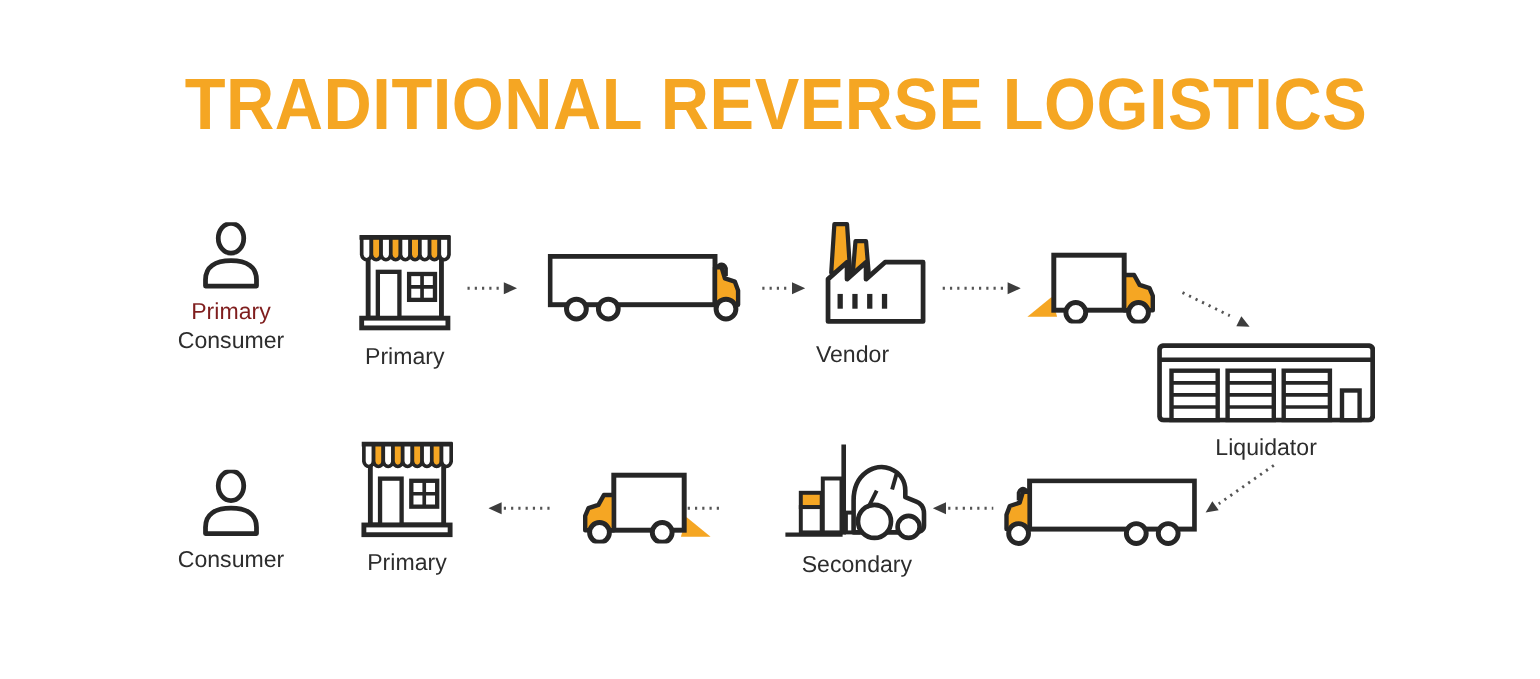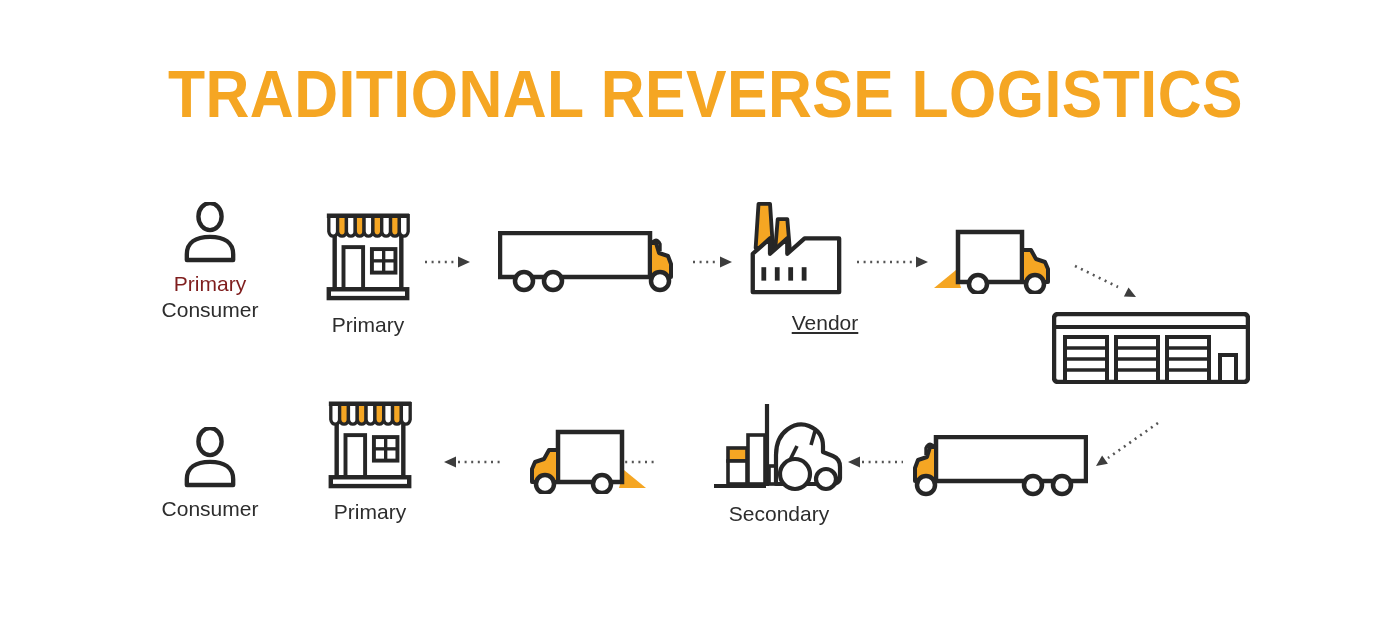--- a/index.html
+++ b/index.html
@@ -94,21 +94,21 @@
     <svg width="98" height="96" viewBox="0 0 100 100">
       <polygon points="12,4 24,4 27,50 9,50" fill="#F5A623" stroke="#262626" stroke-width="4" stroke-linejoin="round"></polygon>
       <polygon points="32,20 42,20 45,56 29,56" fill="#F5A623" stroke="#262626" stroke-width="4" stroke-linejoin="round"></polygon>
       <path d="M6 96 L6 56 L24 40 L24 56 L42 40 L42 56 L60 40 L96 40 L96 96 Z" fill="#fff" stroke="#262626" stroke-width="4.5" stroke-linejoin="round"></path>
       <rect x="15" y="70" width="5" height="14" fill="#262626"></rect>
       <rect x="29" y="70" width="5" height="14" fill="#262626"></rect>
       <rect x="43" y="70" width="5" height="14" fill="#262626"></rect>
       <rect x="57" y="70" width="5" height="14" fill="#262626"></rect>
     </svg>
   </div>
-  <div class="label" style="left:766px;top:310px;width:118px;text-decoration:underline;">Vendor</div>
+  <div class="label" style="left:716px;top:310px;width:118px;">Vendor</div>
 
   <div class="arrow" style="left:856px;top:255px;">
     <svg width="72" height="14" viewBox="0 0 72 14">
       <line x1="1" y1="7" x2="58" y2="7" stroke="#555" stroke-width="2.6" stroke-dasharray="2 4.6"></line>
       <polygon points="60,1.5 72,7 60,12.5" fill="#3d3d3d"></polygon>
     </svg>
   </div>
 
   <div class="node" style="left:932px;top:228px;">
     <svg width="128" height="66" viewBox="0 0 128 66">
@@ -143,20 +143,21 @@
           <line x1="13" y1="58" x2="55" y2="58"></line>
         <line x1="64" y1="36" x2="106" y2="36"></line>
           <line x1="64" y1="47" x2="106" y2="47"></line>
           <line x1="64" y1="58" x2="106" y2="58"></line>
         <line x1="115" y1="36" x2="157" y2="36"></line>
           <line x1="115" y1="47" x2="157" y2="47"></line>
           <line x1="115" y1="58" x2="157" y2="58"></line>
       </g>
     </svg>
   </div>
+  <div class="label" style="left:1082px;top:395px;width:138px;">Liquidator</div>
 
   <div class="arrow" style="left:1092px;top:420px;">
     <svg width="70" height="50" viewBox="0 0 70 50">
       <line x1="66" y1="3" x2="16" y2="38" stroke="#555" stroke-width="2.6" stroke-dasharray="2 4.6"></line>
       <polygon points="4,46 10.1,35.6 15.9,43.8" fill="#3d3d3d"></polygon>
     </svg>
   </div>
 
   <div class="node mirror" style="left:906px;top:435px;">
     <svg width="182" height="62" viewBox="0 0 182 62">

